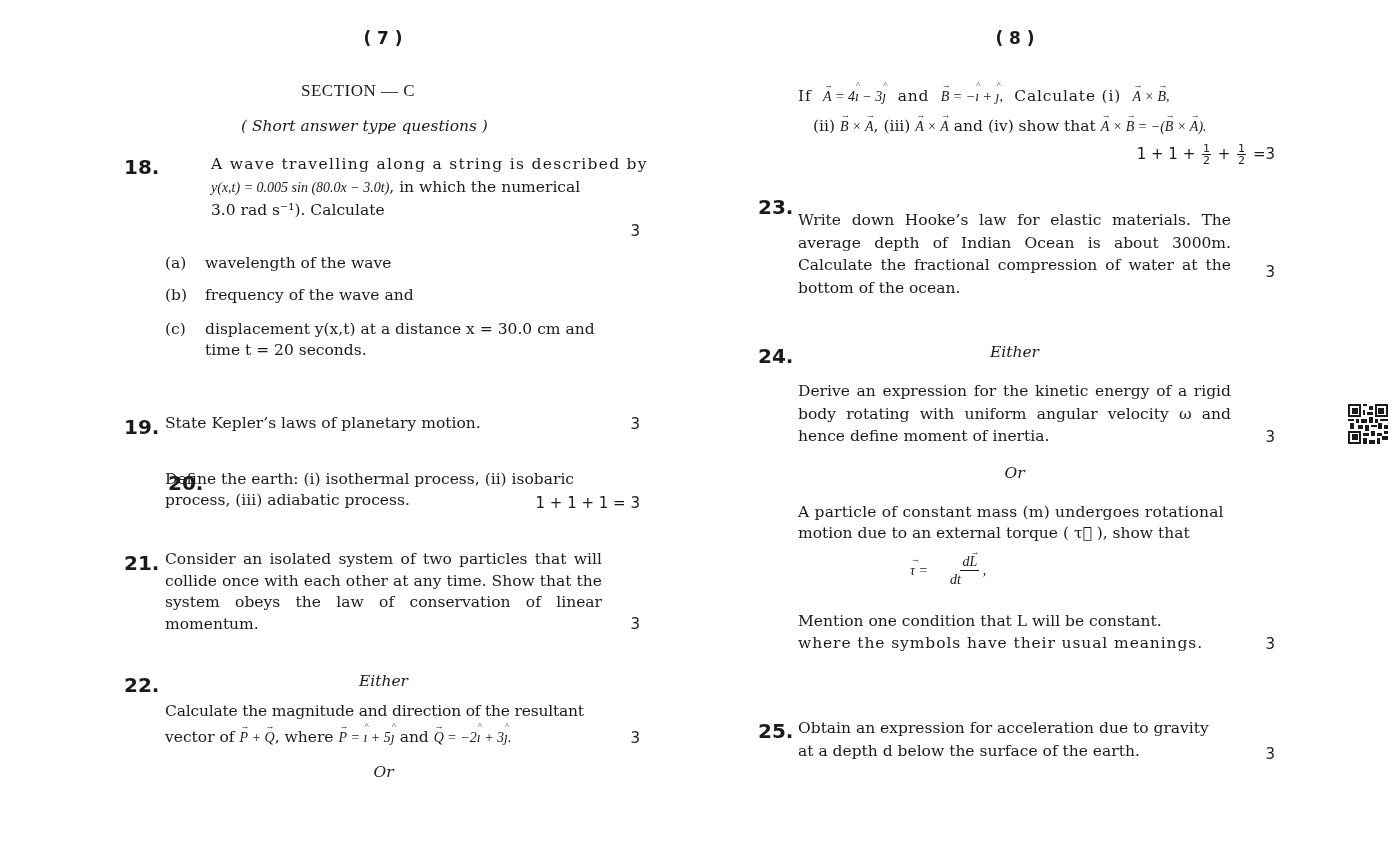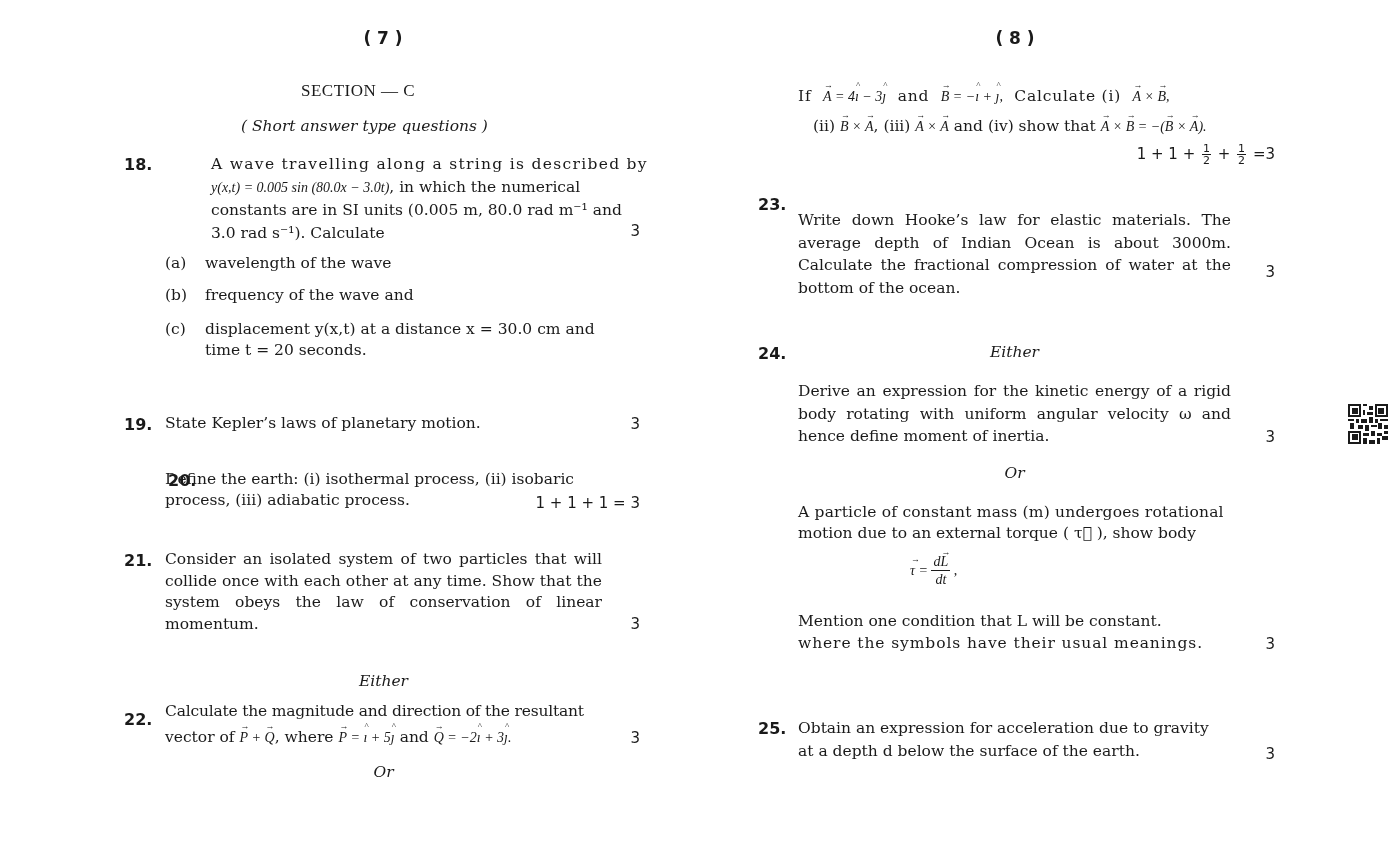--- a/index.html
+++ b/index.html
@@ -5,51 +5,50 @@
   html, body { margin: 0; padding: 0; }
   body {
     width: 1400px; height: 850px; background: #ffffff; color: #1a1a1a;
     font-family: "DejaVu Serif", serif; font-size: 15.5px;
     position: relative; overflow: hidden;
   }
   .abs { position: absolute; }
   .pagenum { font-family: "DejaVu Sans", sans-serif; font-weight: bold; font-size: 17px; text-align: center; width: 100px; }
   .section-title { font-family: "Liberation Serif", serif; font-size: 17px; font-weight: normal; letter-spacing: 0.5px; }
   .subtitle { font-family: "DejaVu Serif", serif; font-style: italic; font-size: 15.5px; }
-  .qnum { font-family: "DejaVu Sans", sans-serif; font-weight: bold; font-size: 16px; }
+  .qnum { font-family: "DejaVu Sans", sans-serif; font-weight: bold; font-size: 20px; }
   .para { line-height: 22.5px; text-align: justify; }
   .marks { font-family: "DejaVu Sans", sans-serif; font-size: 15px; text-align: right; }
   .math { font-family: "Liberation Serif", serif; font-style: italic; font-size: 14px; }
   .mathn { font-family: "Liberation Serif", serif; font-size: 14px; }
   .sub-label { width: 40px; display: inline-block; }
   .vec { position: relative; display: inline-block; }
   .vec::before {
     content: "\2192"; position: absolute; top: -9px; left: 1px; font-size: 9px; font-style: normal;
   }
   .hat { position: relative; display: inline-block; }
   .hat::before { content: "^"; position: absolute; top: -9px; left: 1px; font-size: 9px; font-style: normal; }
   .frac { display: inline-block; vertical-align: middle; text-align: center; font-size: 11px; line-height: 11px; margin: 0 2px; }
   .frac .num { display: block; border-bottom: 1px solid #1a1a1a; padding: 0 1px; }
   .frac .den { display: block; }
   .bigfrac { display: inline-block; vertical-align: middle; text-align: center; font-family: "Liberation Serif", serif; font-style: italic; font-size: 14px; line-height: 17px; }
-  .bigfrac .num { display: block; border-bottom: 1px solid #1a1a1a; padding: 0 2px; }
+  .bigfrac .num { display: block; border-bottom: 1px solid #1a1a1a; padding: 0 2px; margin-left: 29px; }
   .center-label { text-align: center; font-style: italic; }
 </style>
 </head>
 <body>
 
 <div class="abs pagenum" style="left:333px; top:28px;">( 7 )</div>
 <div class="abs section-title" style="left:301px; top:81px;">SECTION — C</div>
 <div class="abs subtitle" style="left:241px; top:117px;">( Short answer type questions )</div>
 
 <div class="abs qnum" style="left:124px; top:155px;">18.</div>
 <div class="abs para" style="left:171px; top:153px; width:437px;margin-left:40px;">
   <div style="letter-spacing:1.3px;">A wave travelling along a string is described by</div>
   <div><span class="math">y(x,t) = 0.005 sin (80.0x − 3.0t)</span><span>, in which the numerical</span></div>
-  <div>constants are in SI units (0.005 m, 80.0 rad m⁻¹ and</div>
   <div>3.0 rad s⁻¹). Calculate</div>
 </div>
 <div class="abs marks" style="left:600px; top:222px; width:40px;">3</div>
 <div class="abs" style="left:165px; top:254px;"><span class="sub-label">(a)</span><span>wavelength of the wave</span></div>
 <div class="abs" style="left:165px; top:286px;"><span class="sub-label">(b)</span><span>frequency of the wave and</span></div>
 <div class="abs" style="left:165px; top:319px; line-height:21px;"><span class="sub-label">(c)</span><span>displacement y(x,t) at a distance x = 30.0 cm and</span><br><span class="sub-label"></span><span>time t = 20 seconds.</span></div>
 
 <div class="abs qnum" style="left:124px; top:415px;">19.</div>
 <div class="abs" style="left:165px; top:414px;">State Kepler’s laws of planetary motion.</div>
 <div class="abs marks" style="left:600px; top:415px; width:40px;">3</div>
@@ -58,21 +57,21 @@
 <div class="abs para" style="left:165px; top:469px; line-height:21px;">
   <div>Define the earth: (i) isothermal process, (ii) isobaric</div>
   <div>process, (iii) adiabatic process.</div>
 </div>
 <div class="abs marks" style="left:500px; top:494px; width:140px;">1 + 1 + 1 = 3</div>
 
 <div class="abs qnum" style="left:124px; top:551px;">21.</div>
 <div class="abs para" style="left:165px; top:549px; width:437px; line-height:21.5px;">Consider an isolated system of two particles that will collide once with each other at any time. Show that the system obeys the law of conservation of linear momentum.</div>
 <div class="abs marks" style="left:600px; top:615px; width:40px;">3</div>
 
-<div class="abs qnum" style="left:124px; top:710px;">22.</div>
+<div class="abs qnum" style="left:124px; top:673px;">22.</div>
 <div class="abs center-label" style="left:165px; top:672px; width:437px;">Either</div>
 <div class="abs" style="left:165px; top:702px; width:437px; letter-spacing:-0.2px;">Calculate the magnitude and direction of the resultant</div>
 <div class="abs" style="left:165px; top:728px; white-space:nowrap;">
   <span>vector of</span>
   <span class="math"><span class="vec">P</span> + <span class="vec">Q</span></span><span>, where</span>
   <span class="math"><span class="vec">P</span> <span class="mathn">= </span><span class="hat">ı</span><span class="mathn"> + 5</span><span class="hat">ȷ</span></span>
   <span>and</span>
   <span class="math"><span class="vec">Q</span> <span class="mathn">= −2</span><span class="hat">ı</span><span class="mathn"> + 3</span><span class="hat">ȷ</span>.</span>
 </div>
 <div class="abs marks" style="left:600px; top:729px; width:40px;">3</div>
@@ -103,21 +102,21 @@
 <div class="abs para" style="left:798px; top:193px; width:433px;margin-top:16px;">Write down Hooke’s law for elastic materials. The average depth of Indian Ocean is about 3000m. Calculate the fractional compression of water at the bottom of the ocean.</div>
 <div class="abs marks" style="left:1235px; top:263px; width:40px;">3</div>
 
 <div class="abs qnum" style="left:758px; top:344px;">24.</div>
 <div class="abs center-label" style="left:798px; top:343px; width:433px;">Either</div>
 <div class="abs para" style="left:798px; top:380px; width:433px;">Derive an expression for the kinetic energy of a rigid body rotating with uniform angular velocity ω and hence define moment of inertia.</div>
 <div class="abs marks" style="left:1235px; top:428px; width:40px;">3</div>
 <div class="abs center-label" style="left:798px; top:464px; width:433px;">Or</div>
 <div class="abs para" style="left:798px; top:502px; width:433px; line-height:21px;">
   <div style="letter-spacing:0.2px;">A particle of constant mass (m) undergoes rotational</div>
-  <div>motion due to an external torque ( τ⃗ ), show body</div>
+  <div>motion due to an external torque ( τ⃗ ), show that</div>
 </div>
 <div class="abs" style="left:910px; top:553px; white-space:nowrap;">
   <span class="math" style="vertical-align:middle;"><span class="vec">τ</span><span class="mathn"> = </span></span><span class="bigfrac"><span class="num">d<span class="vec">L</span></span><span class="den">dt</span></span><span class="mathn" style="vertical-align:middle;"> ,</span>
 </div>
 <div class="abs para" style="left:798px; top:611px; width:433px; line-height:21.5px;">
   <div>Mention one condition that L will be constant.</div>
   <div style="letter-spacing:0.9px;">where the symbols have their usual meanings.</div>
 </div>
 <div class="abs marks" style="left:1235px; top:635px; width:40px;">3</div>
 

